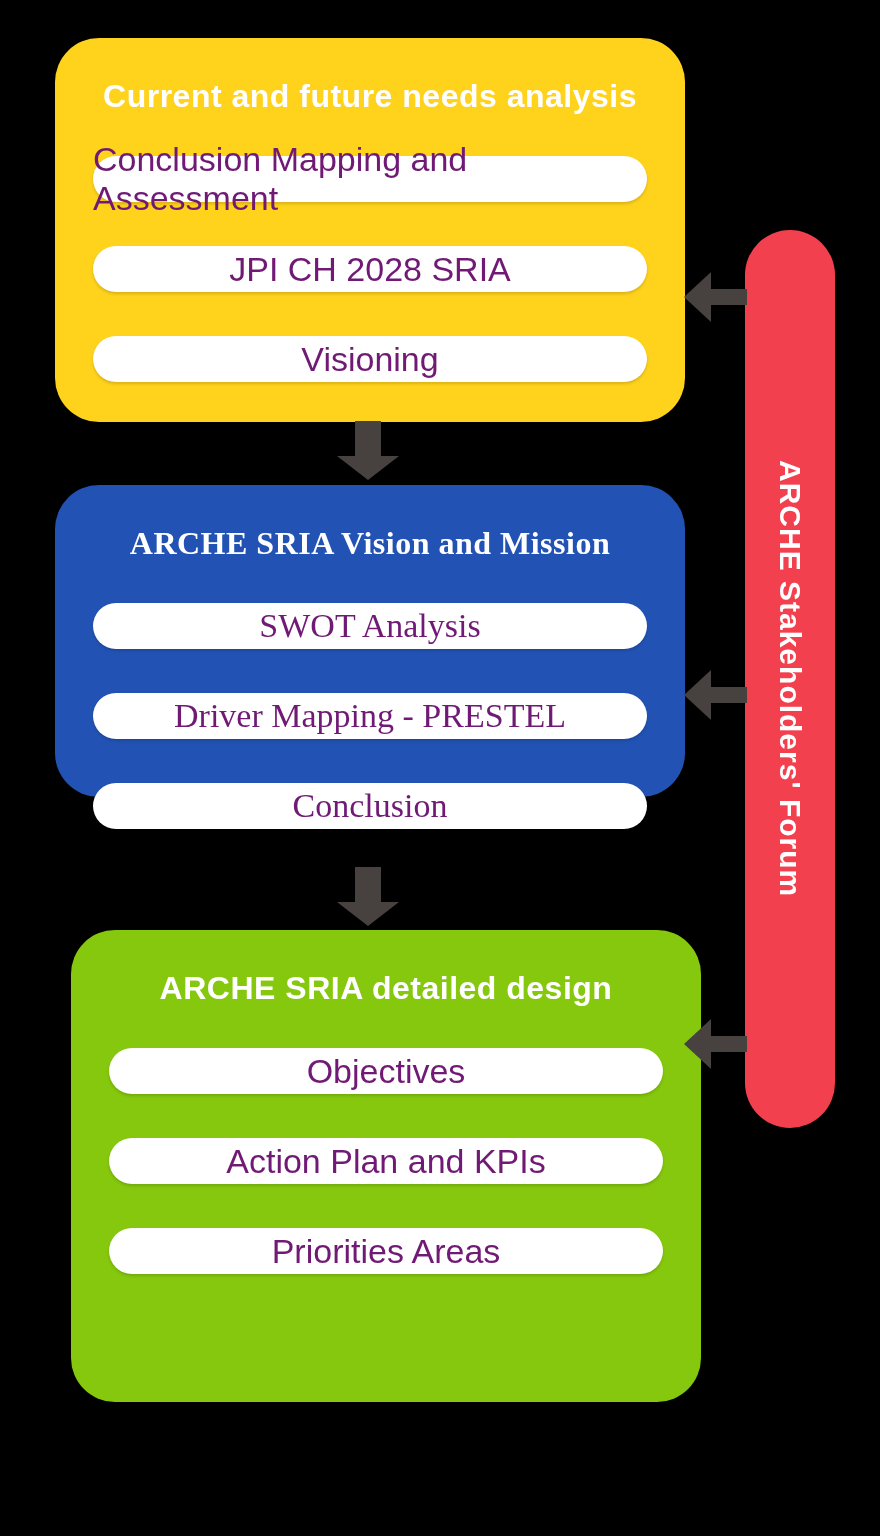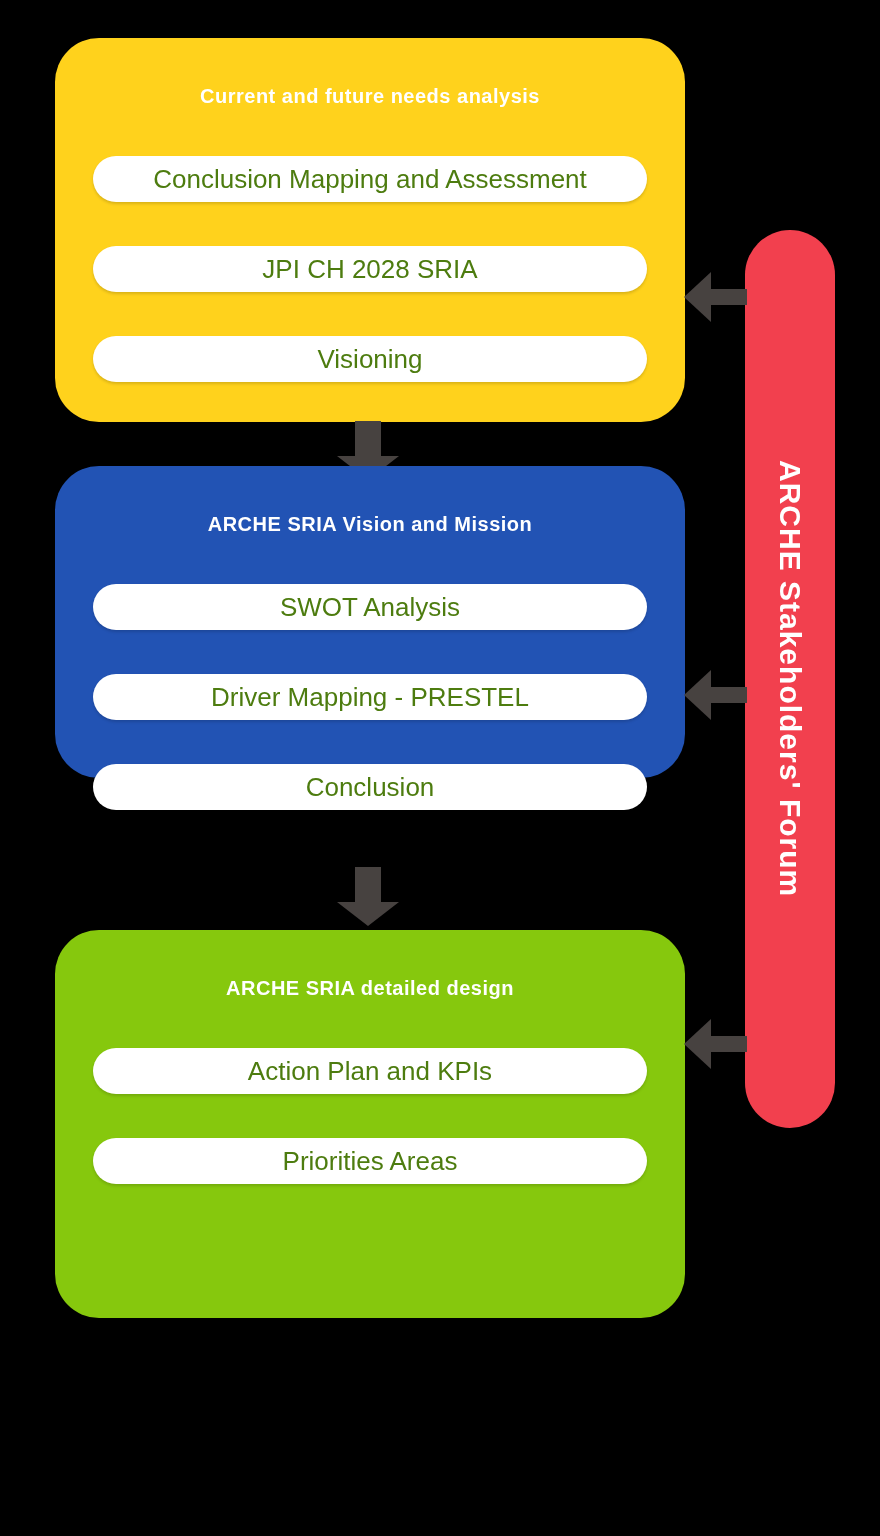--- a/index.html
+++ b/index.html
@@ -17,40 +17,40 @@
   }
   .stage {
     position: absolute;
     left: 55px;
     width: 630px;
     border-radius: 44px;
     box-sizing: border-box;
     padding: 40px 38px 0 38px;
   }
   .stage-yellow { top: 38px;  height: 384px; background: #FFD21C; }
-  .stage-blue   { top: 466px; height: 312px; background: #2253B4; }
-  .stage-green  { top: 930px; height: 388px; background: #86C80D; }
+  .stage-blue   { top: 485px; height: 312px; background: #2253B4; font-family: Liberation Serif, serif; }
+  .stage-green  { top: 930px; height: 472px; background: #86C80D; margin-left: 16px; }
   .stage-title {
     color: #ffffff;
     font-weight: bold;
-    font-size: 20px;
+    font-size: 32px;
     line-height: 36px;
     text-align: center;
     margin: 0 0 42px 0;
     letter-spacing: 0.5px;
   }
   .pill {
     background: #ffffff;
     height: 46px;
     border-radius: 23px;
     display: flex;
     align-items: center;
     justify-content: center;
-    font-size: 26px;
-    color: #4d7c0f;
+    font-size: 34px;
+    color: #701a75;
     margin-bottom: 44px;
     box-shadow: 0 2px 3px rgba(0,0,0,0.15);
   }
   .forum-bar {
     position: absolute;
     left: 745px;
     top: 230px;
     width: 90px;
     height: 898px;
     background: #F2404E;
@@ -125,20 +125,21 @@
     <div class="pill">Conclusion</div>
   </div>
 
   <div class="down-arrow down-arrow-2">
     <div class="da-shaft"></div>
     <div class="da-head"></div>
   </div>
 
   <div class="stage stage-green">
     <div class="stage-title">ARCHE SRIA detailed design</div>
+    <div class="pill">Objectives</div>
     <div class="pill">Action Plan and KPIs</div>
     <div class="pill">Priorities Areas</div>
   </div>
 
   <div class="forum-bar">
     <div class="forum-label">ARCHE Stakeholders' Forum</div>
   </div>
 
   <div class="left-arrow left-arrow-1">
     <div class="la-head"></div>

